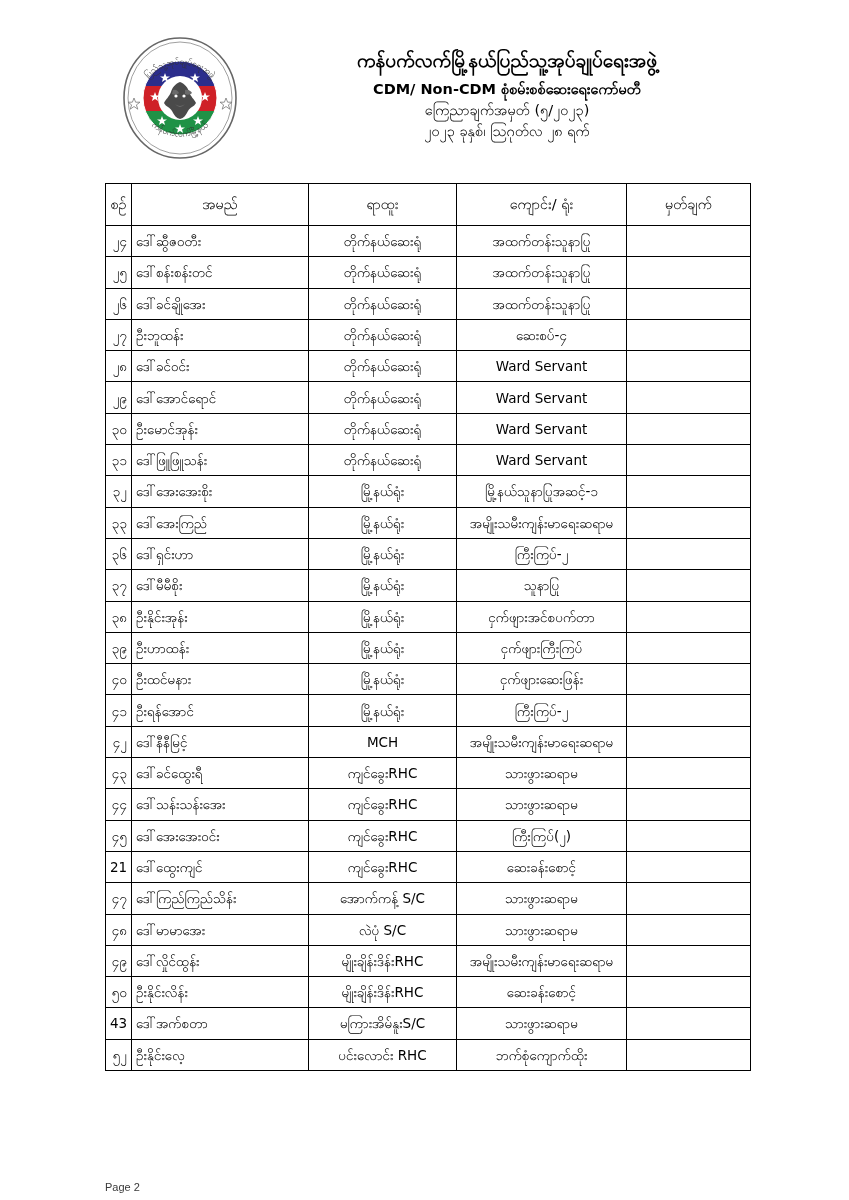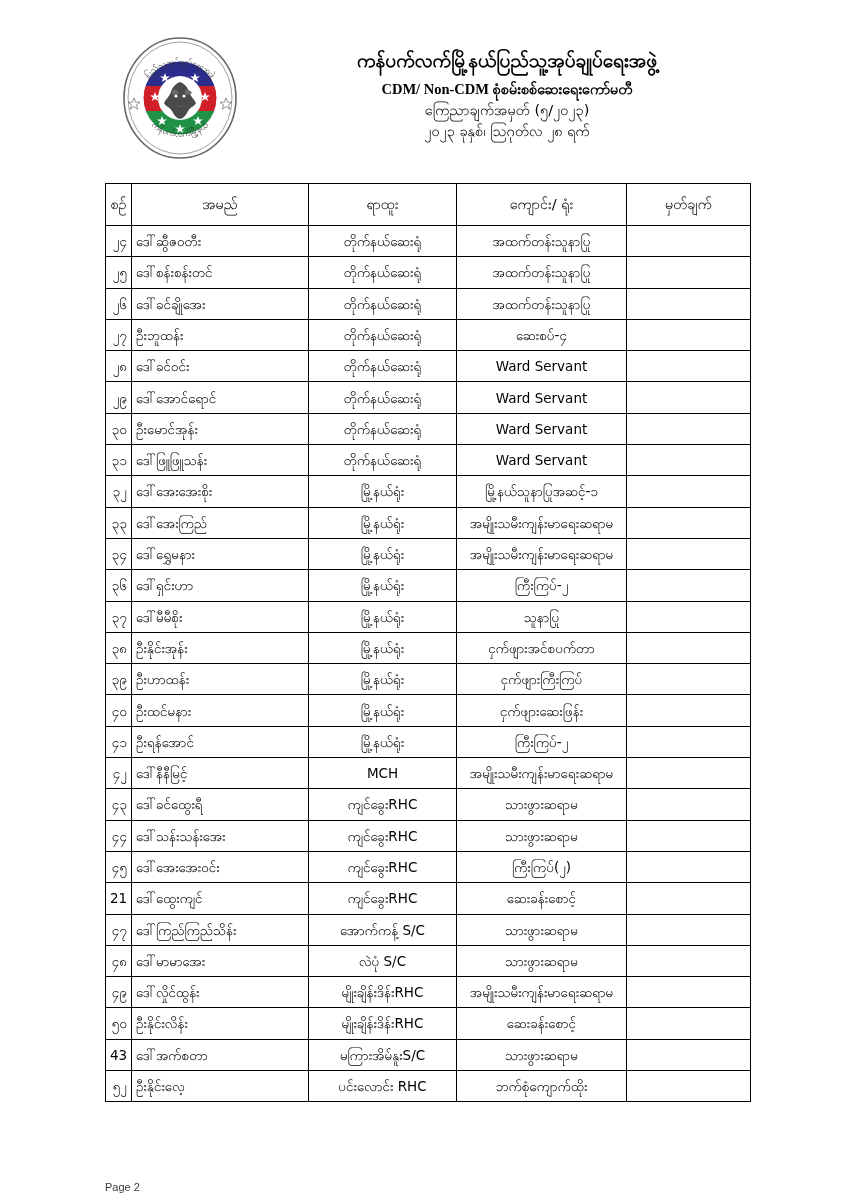--- a/index.html
+++ b/index.html
@@ -58,21 +58,20 @@
     line-height: 1.35;
     white-space: nowrap;
   }
 
   .title-sub {
     font-size: 14.5px;
     font-weight: bold;
     line-height: 1.45;
     margin-top: 5px;
     white-space: nowrap;
-    font-family: Liberation Serif, serif;
   }
 
   .title-line3 {
     font-size: 14.5px;
     line-height: 1.5;
   }
 
   .title-line4 {
     font-size: 14.5px;
     line-height: 1.5;
@@ -274,27 +273,20 @@
             <td class="col-rem"></td>
           </tr>
           <tr>
             <td class="col-no">၃၃</td>
             <td class="col-name">ဒေါ်အေးကြည်</td>
             <td class="col-pos">မြို့နယ်ရုံး</td>
             <td class="col-sch">အမျိုးသမီးကျန်းမာရေးဆရာမ</td>
             <td class="col-rem"></td>
           </tr>
           <tr>
-            <td class="col-no">၃၄</td>
-            <td class="col-name">ဒေါ်ရွှေမနား</td>
-            <td class="col-pos">မြို့နယ်ရုံး</td>
-            <td class="col-sch">အမျိုးသမီးကျန်းမာရေးဆရာမ</td>
-            <td class="col-rem"></td>
-          </tr>
-          <tr>
             <td class="col-no">၃၆</td>
             <td class="col-name">ဒေါ်ရှင်းဟာ</td>
             <td class="col-pos">မြို့နယ်ရုံး</td>
             <td class="col-sch">ကြီးကြပ်-၂</td>
             <td class="col-rem"></td>
           </tr>
           <tr>
             <td class="col-no">၃၇</td>
             <td class="col-name">ဒေါ်မီမီစိုး</td>
             <td class="col-pos">မြို့နယ်ရုံး</td>

